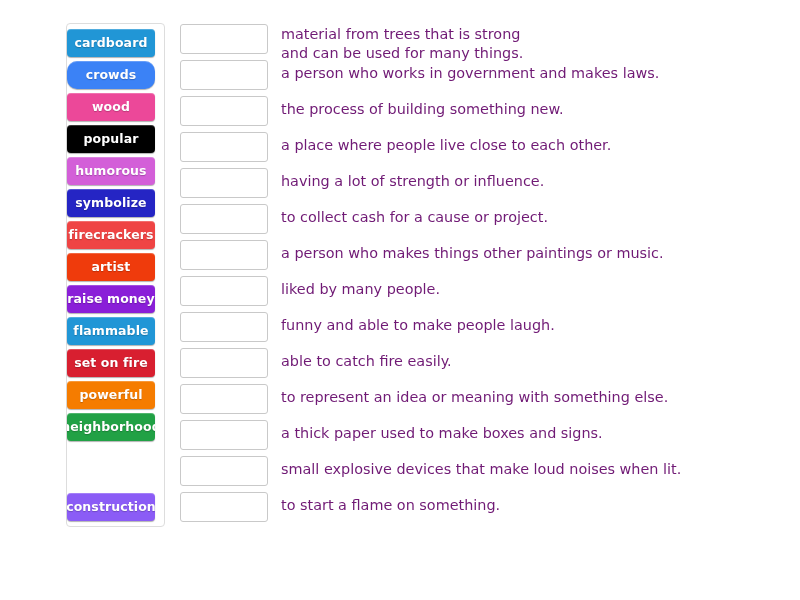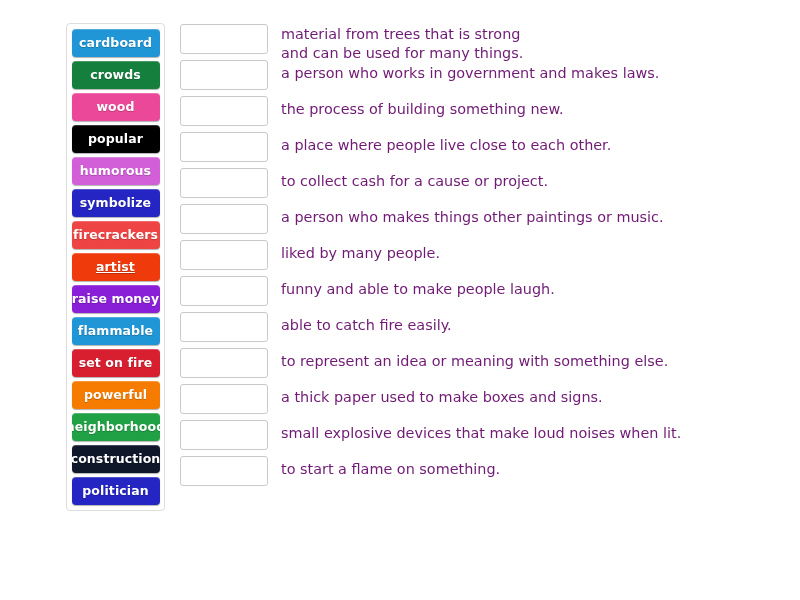--- a/index.html
+++ b/index.html
@@ -29,21 +29,20 @@
     left: 66px;
     top: 23px;
     width: 99px;
     padding: 5px 0 5px 0;
     background: #ffffff;
     border: 1px solid #dddddd;
     border-radius: 4px;
     box-sizing: border-box;
     display: flex;
     flex-direction: column;
-    align-items: center;
     gap: 4px;
   }
 
   .word-tile {
     width: 88px;
     height: 28px;
     border-radius: 4px;
     display: flex;
     align-items: center;
     justify-content: center;
@@ -102,53 +101,56 @@
     padding-top: 2px;
   }
 </style>
 </head>
 <body>
 
 <div id="activity">
 
   <div class="tiles-panel" id="tiles-panel">
       <div class="word-tile" style="background: rgb(33, 150, 214);">cardboard</div>
-      <div class="word-tile" style="background: #15803d;">crowds</div>
+      <div class="word-tile" style="background: #3b82f6; border-radius: 10px;">crowds</div>
       <div class="word-tile" style="background: #ec4899;">wood</div>
       <div class="word-tile" style="background: #000000;">popular</div>
       <div class="word-tile" style="background: rgb(211, 95, 216);">humorous</div>
       <div class="word-tile" style="background: rgb(37, 37, 196);">symbolize</div>
       <div class="word-tile" style="background: #ef4444;">firecrackers</div>
-      <div class="word-tile" style="background: rgb(239, 59, 12); text-decoration: underline;">artist</div>
+      <div class="word-tile" style="background: rgb(239, 59, 12);">artist</div>
       <div class="word-tile" style="background: rgb(138, 31, 216);">raise money</div>
       <div class="word-tile" style="background: rgb(33, 150, 214);">flammable</div>
       <div class="word-tile" style="background: rgb(216, 31, 48);">set on fire</div>
       <div class="word-tile" style="background: rgb(245, 124, 0);">powerful</div>
       <div class="word-tile" style="background: rgb(33, 161, 69);">neighborhood</div>
-      <div class="word-tile" style="background: #0f172a;">construction</div>
-      <div class="word-tile" style="background: rgb(37, 37, 196);">politician</div>
+      <div class="word-tile" style="background: #8b5cf6; margin-top: 48px;">construction</div>
     </div>
 
   <div class="rows" id="answer-rows">
       <div class="answer-row two-line">
         <div class="drop-box"></div>
         <div class="definition">material from trees that is strong
 and can be used for many things.</div>
       </div>
       <div class="answer-row">
         <div class="drop-box"></div>
         <div class="definition">a person who works in government and makes laws.</div>
       </div>
       <div class="answer-row">
         <div class="drop-box"></div>
         <div class="definition">the process of building something new.</div>
       </div>
       <div class="answer-row">
         <div class="drop-box"></div>
         <div class="definition">a place where people live close to each other.</div>
+      </div>
+      <div class="answer-row">
+        <div class="drop-box"></div>
+        <div class="definition">having a lot of strength or influence.</div>
       </div>
       <div class="answer-row">
         <div class="drop-box"></div>
         <div class="definition">to collect cash for a cause or project.</div>
       </div>
       <div class="answer-row">
         <div class="drop-box"></div>
         <div class="definition">a person who makes things other paintings or music.</div>
       </div>
       <div class="answer-row">

